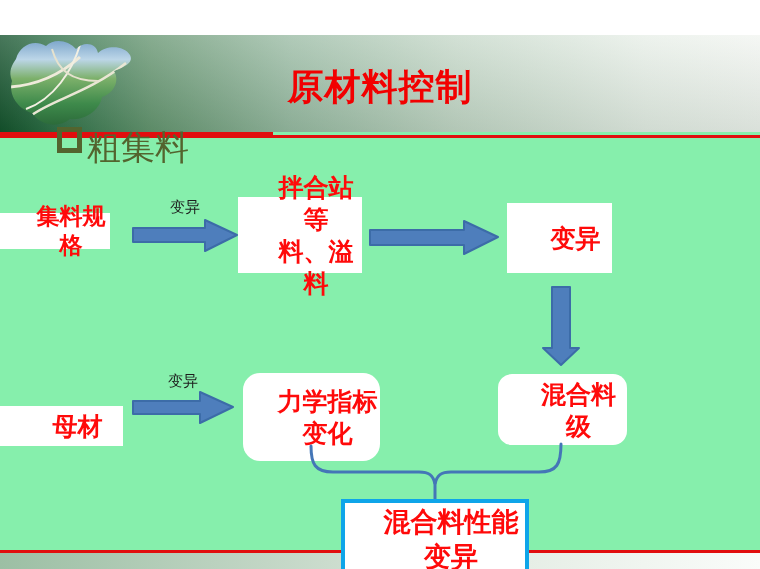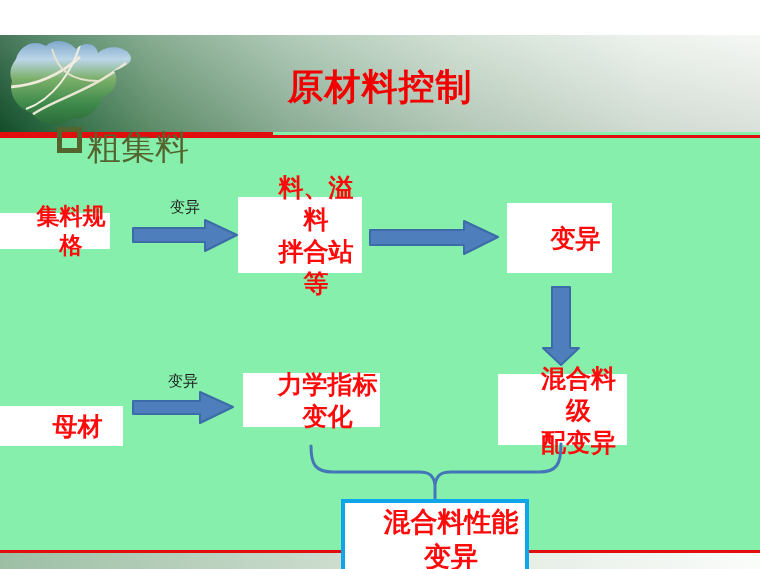--- a/index.html
+++ b/index.html
@@ -36,22 +36,22 @@
   
   .fbox{
     position:absolute;background:#FFFFFF;color:#FF0A0A;font-weight:bold;
     display:flex;flex-direction:column;align-items:center;justify-content:center;
     text-align:center;line-height:1.28;box-sizing:border-box;z-index:2;padding-left:32px;
   }
   .b-aggregate{left:0;top:178px;width:110px;height:36px;font-size:23px;}
   .b-station{left:238px;top:162px;width:124px;height:76px;font-size:25px;}
   .b-hotbin{left:507px;top:168px;width:105px;height:70px;font-size:25px;}
   .b-parent{left:0;top:371px;width:123px;height:40px;font-size:25px;}
-  .b-mech{left:243px;top:338px;width:137px;height:54px;font-size:25px;}
-  .b-grad{left:498px;top:339px;width:129px;height:71px;font-size:25px;}
+  .b-mech{left:243px;top:338px;width:137px;height:88px;font-size:25px;border-radius:17px;}
+  .b-grad{left:498px;top:339px;width:129px;height:71px;font-size:25px;border-radius:14px;}
   .b-perf{
     left:341px;top:464px;width:188px;height:81px;font-size:27px;
     border:4px solid #0ea5e9;z-index:4;
   }
   
   .flabel{position:absolute;color:#1C1C1C;font-size:15px;text-align:center;z-index:2;}
   .l-var1{left:133px;top:163px;width:104px;}
   .l-cold{left:368px;top:165px;width:130px;}
   .l-var2{left:133px;top:337px;width:100px;}
   
@@ -100,40 +100,39 @@
   <div class="section-heading">
     <span class="square-bullet"></span>
     <span>粗集料</span>
   </div>
 
   <div class="fbox b-aggregate">
     <span>集料规格</span>
   </div>
 
   <div class="fbox b-station">
+    <span>拌合站等</span>
     <span>料、溢料</span>
-    <span>拌合站等</span>
   </div>
 
   <div class="fbox b-hotbin">
     <span>变异</span>
   </div>
 
   <div class="fbox b-parent">
     <span>母材</span>
   </div>
 
   <div class="fbox b-mech">
     <span>力学指标</span>
     <span>变化</span>
   </div>
 
   <div class="fbox b-grad">
     <span>混合料级</span>
-    <span>配变异</span>
   </div>
 
   <div class="fbox b-perf">
     <span>混合料性能</span>
     <span>变异</span>
   </div>
 
   <div class="flabel l-var1">变异</div>
   <div class="flabel l-var2">变异</div>
 

